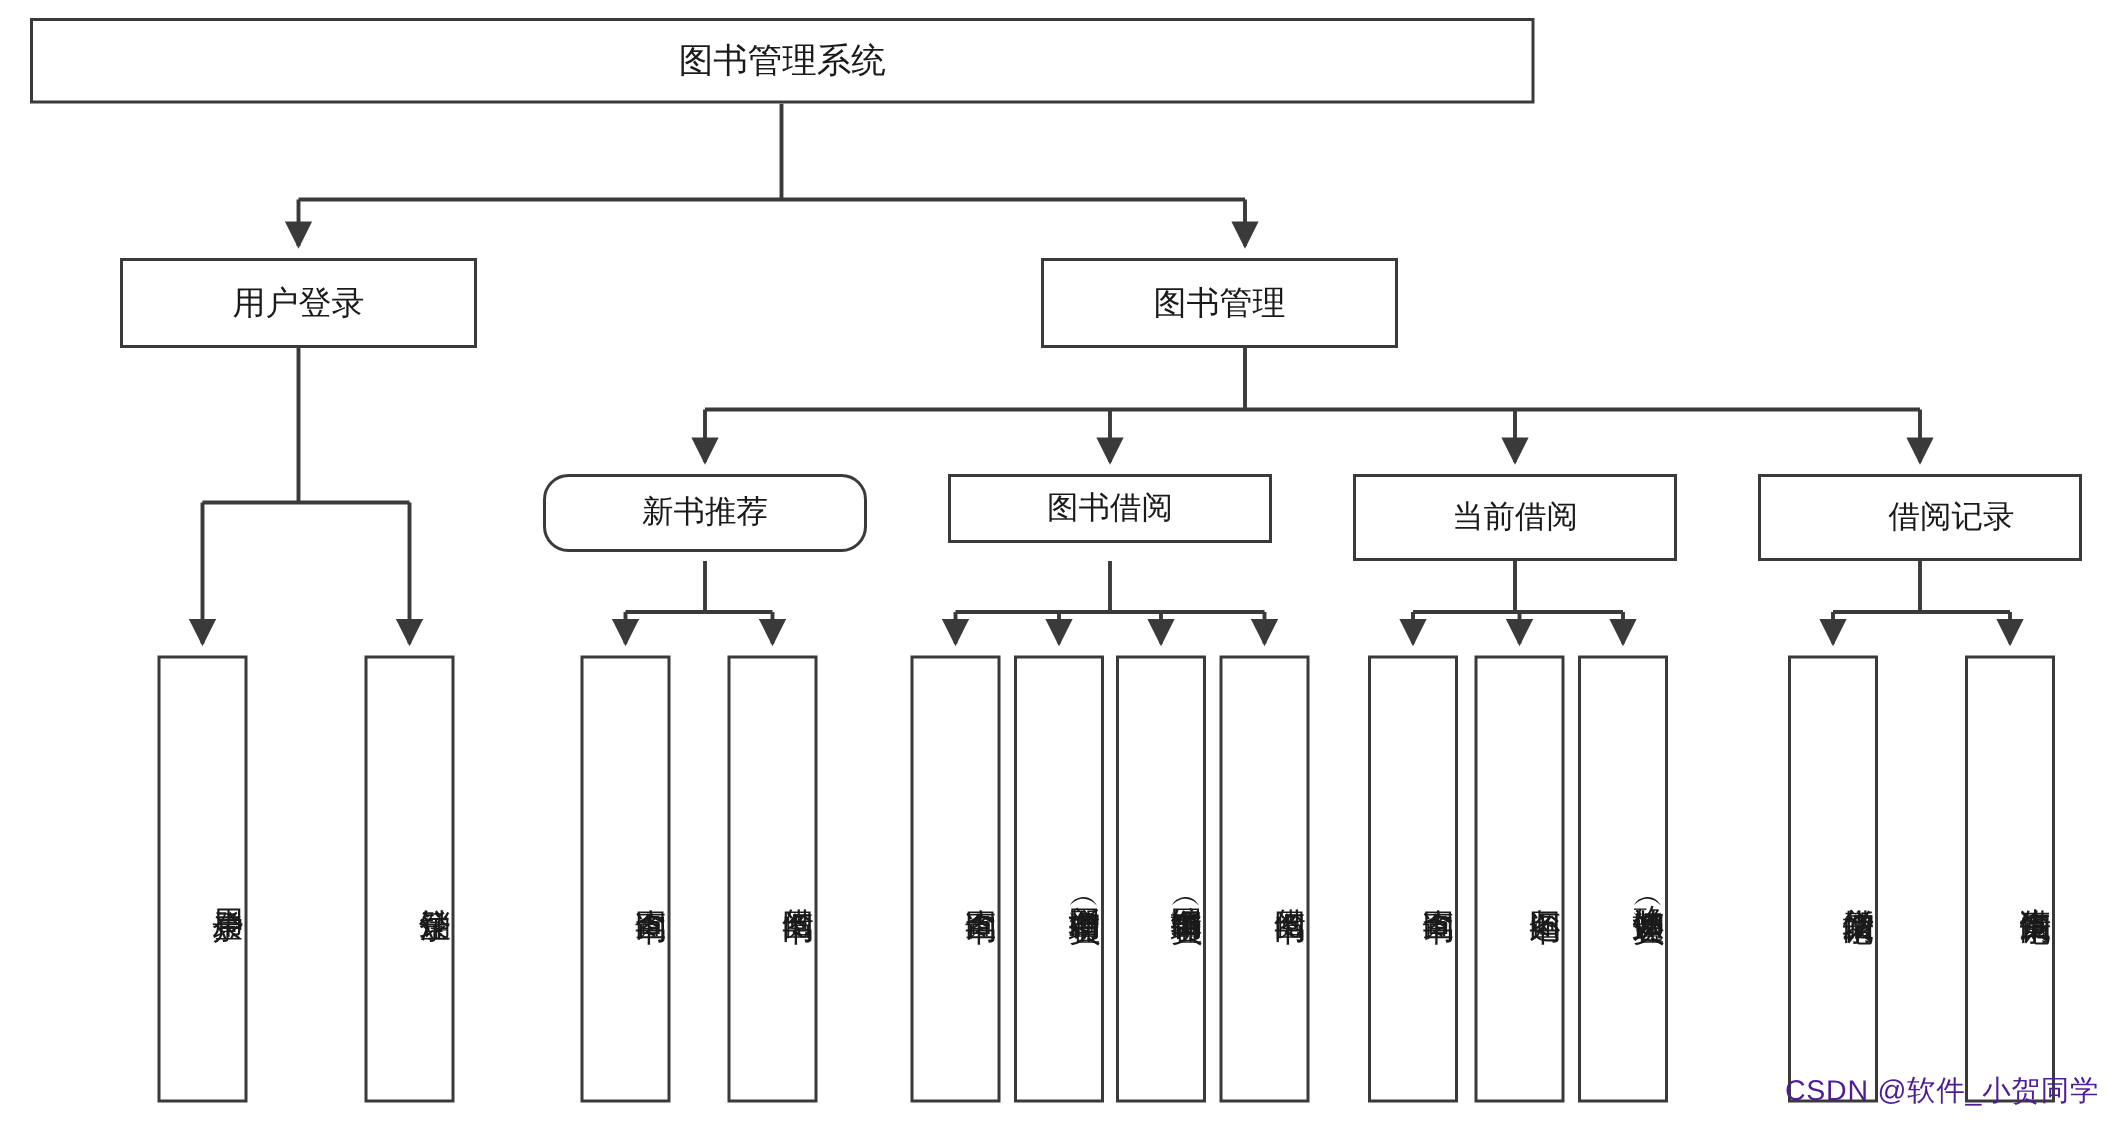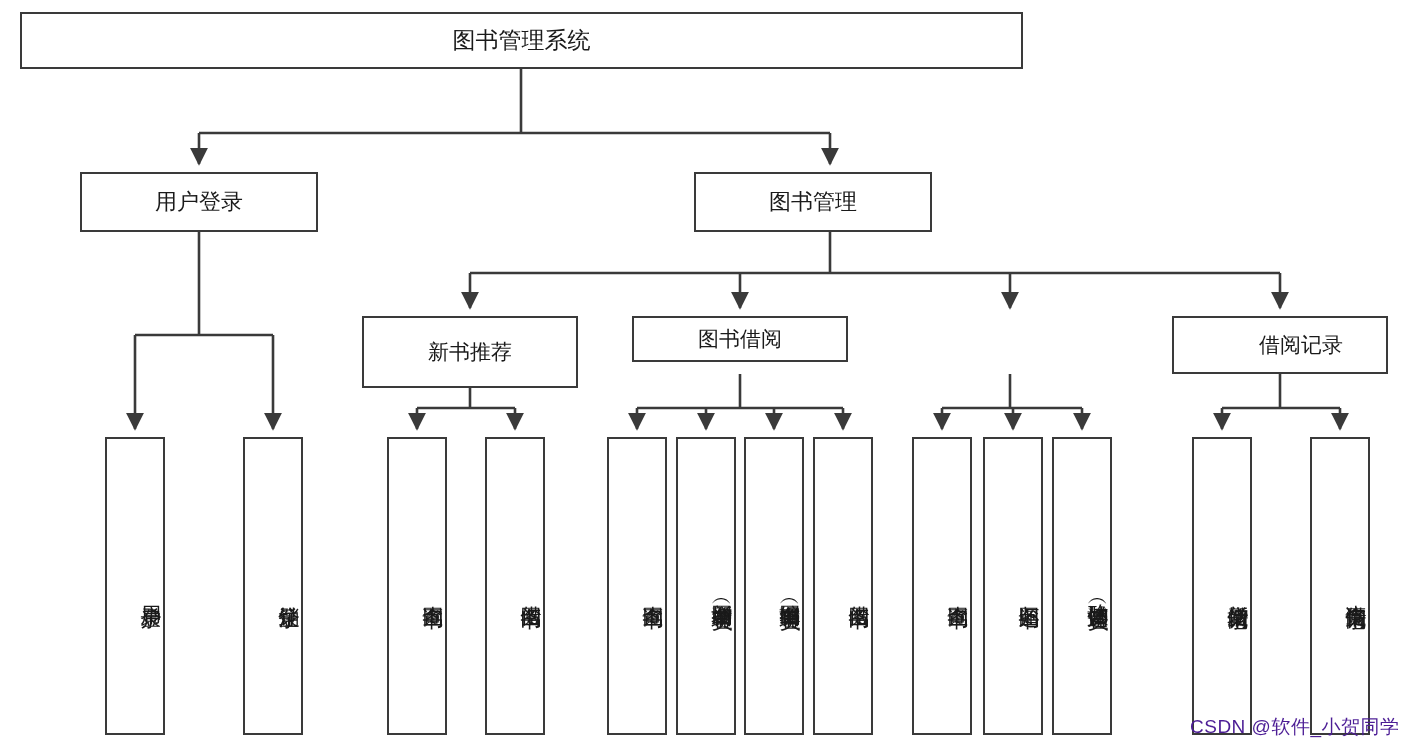--- a/index.html
+++ b/index.html
@@ -124,25 +124,28 @@
     <span class="label">图书管理系统</span>
   </div>
 
   <div class="node l1" style="left:80px; top:172px; width:238px; height:60px;">
     <span class="label">用户登录</span>
   </div>
   <div class="node l1" style="left:694px; top:172px; width:238px; height:60px;">
     <span class="label">图书管理</span>
   </div>
 
-  <div class="node l2" style="left:362px; top:316px; width:216px; height:72px;">
+  <div class="node l2" style="left:362px; top:316px; width:216px; height:52px;border-radius:17px;">
     <span class="label">新书推荐</span>
   </div>
   <div class="node l2" style="left:632px; top:316px; width:216px; height:46px;">
     <span class="label">图书借阅</span>
+  </div>
+  <div class="node l2" style="left:902px; top:316px; width:216px; height:58px;">
+    <span class="label">当前借阅</span>
   </div>
   <div class="node l2" style="left:1172px; top:316px; width:216px; height:58px;padding-left:42px;">
     <span class="label">借阅记录</span>
   </div>
 
   <div class="node leaf" style="left:105px; top:437px; width:60px; height:298px;">
     <span class="label">用户登录</span>
   </div>
   <div class="node leaf" style="left:243px; top:437px; width:60px; height:298px;">
     <span class="label">注销登录</span>

